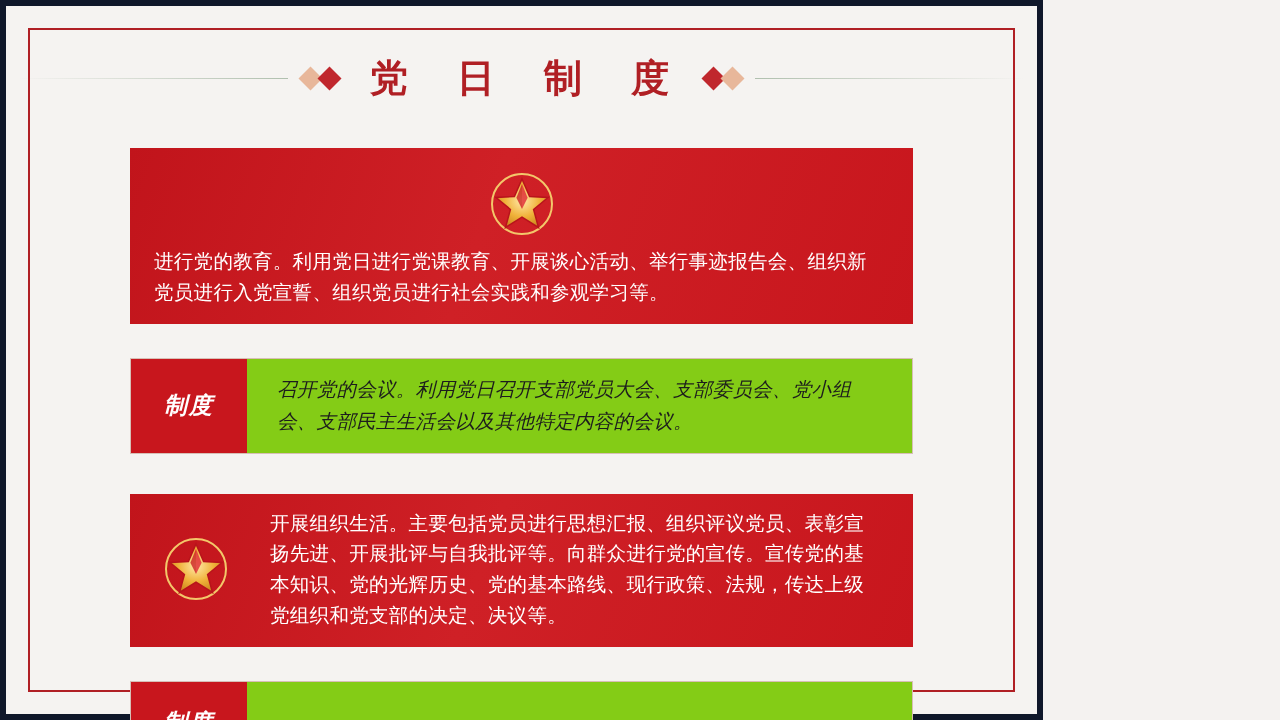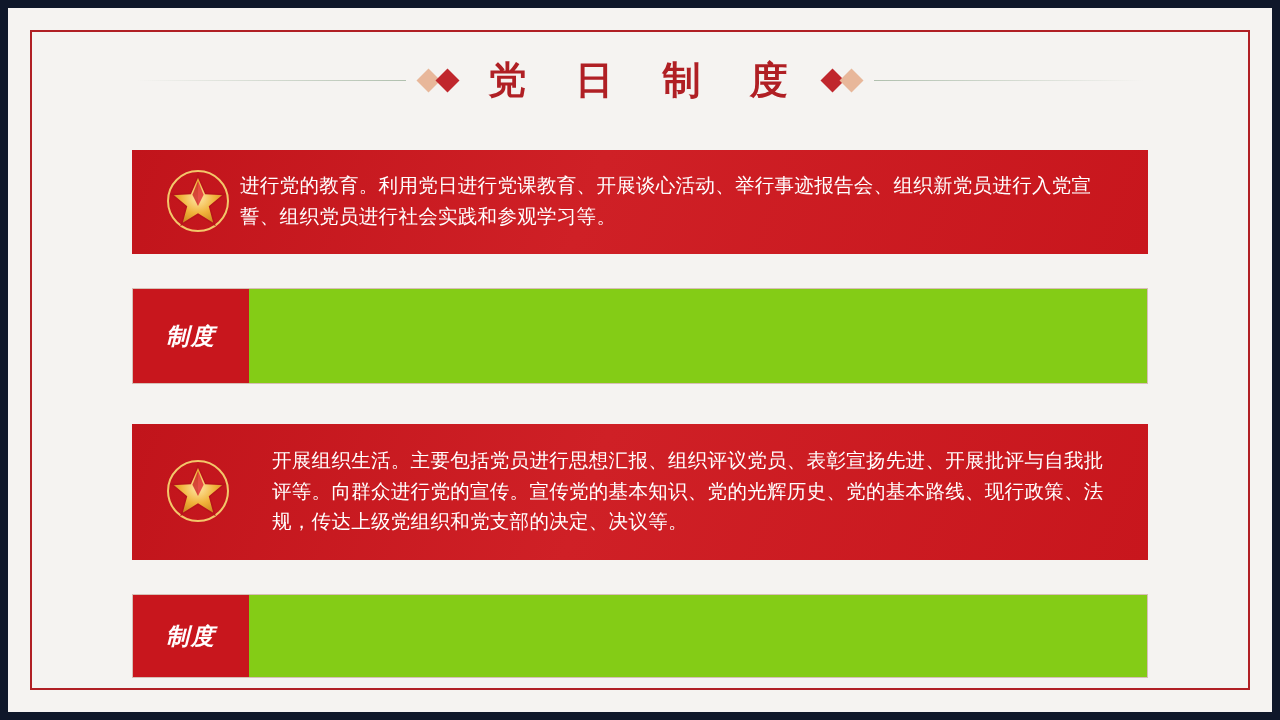--- a/index.html
+++ b/index.html
@@ -9,25 +9,25 @@
     height: 720px;
     overflow: hidden;
   }
   body {
     font-family: "Liberation Sans", "DejaVu Sans", sans-serif;
     background: #f4f2f0;
   }
 
   .slide {
     position: relative;
-    width: 1280px;
+    width: 1043px;
     height: 720px;
     background: #f5f3f1;
     box-sizing: border-box;
-    border: 8px solid #0f172a;
+    border: 6px solid #0f172a;
   }
   .inner-frame {
     position: absolute;
     left: 22px;
     top: 22px;
     right: 22px;
     bottom: 22px;
     border: 2px solid #b01f24;
     box-sizing: border-box;
   }
@@ -170,21 +170,21 @@
     <div class="title-text">党 日 制 度</div>
     <div class="diamond-group">
       <span class="diamond dark"></span>
       <span class="diamond light"></span>
     </div>
     <div class="title-line right"></div>
   </div>
 
   <div class="content">
 
-    <div class="row filled" style="min-height:104px;">
+    <div class="row filled" style="min-height:104px;flex-direction:column;">
       <div class="badge-star">
         <div class="star-wrap">
           <svg width="62" height="62" viewBox="0 0 62 62">
             <defs>
               <radialGradient id="g1" cx="50%" cy="45%" r="60%">
                 <stop offset="0%" stop-color="#ffe9a8"></stop>
                 <stop offset="55%" stop-color="#f0b23a"></stop>
                 <stop offset="100%" stop-color="#c9821a"></stop>
               </radialGradient>
             </defs>
@@ -195,20 +195,21 @@
           </svg>
         </div>
       </div>
       <div class="row-text">进行党的教育。利用党日进行党课教育、开展谈心活动、举行事迹报告会、组织新党员进行入党宣誓、组织党员进行社会实践和参观学习等。</div>
     </div>
 
     <div class="spacer-small"></div>
 
     <div class="row outlined">
       <div class="label-box">制度</div>
+      <div class="row-text">召开党的会议。利用党日召开支部党员大会、支部委员会、党小组会、支部民主生活会以及其他特定内容的会议。</div>
     </div>
 
     <div class="spacer-gap"></div>
 
     <div class="row filled" style="min-height:136px;gap:32px;">
       <div class="badge-star">
         <div class="star-wrap">
           <svg width="62" height="62" viewBox="0 0 62 62">
             <defs>
               <radialGradient id="g2" cx="50%" cy="45%" r="60%">

